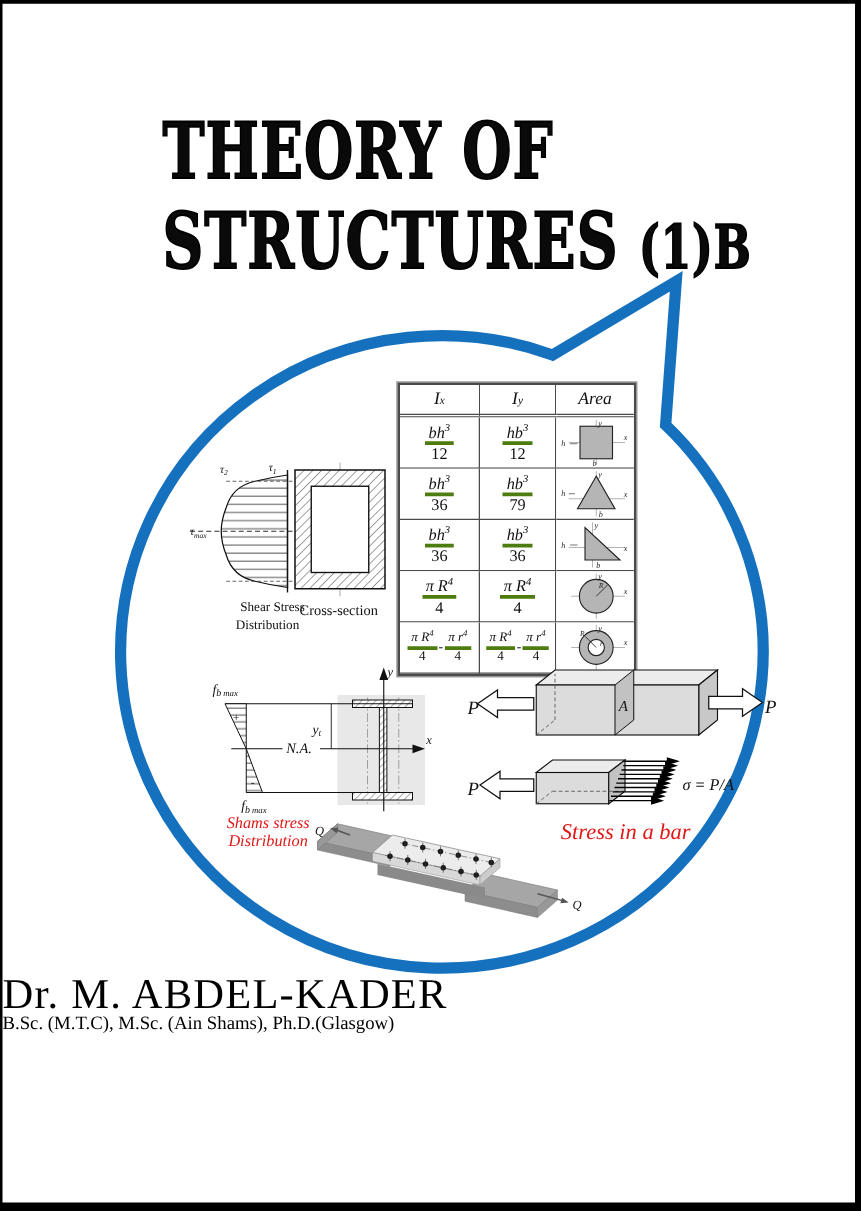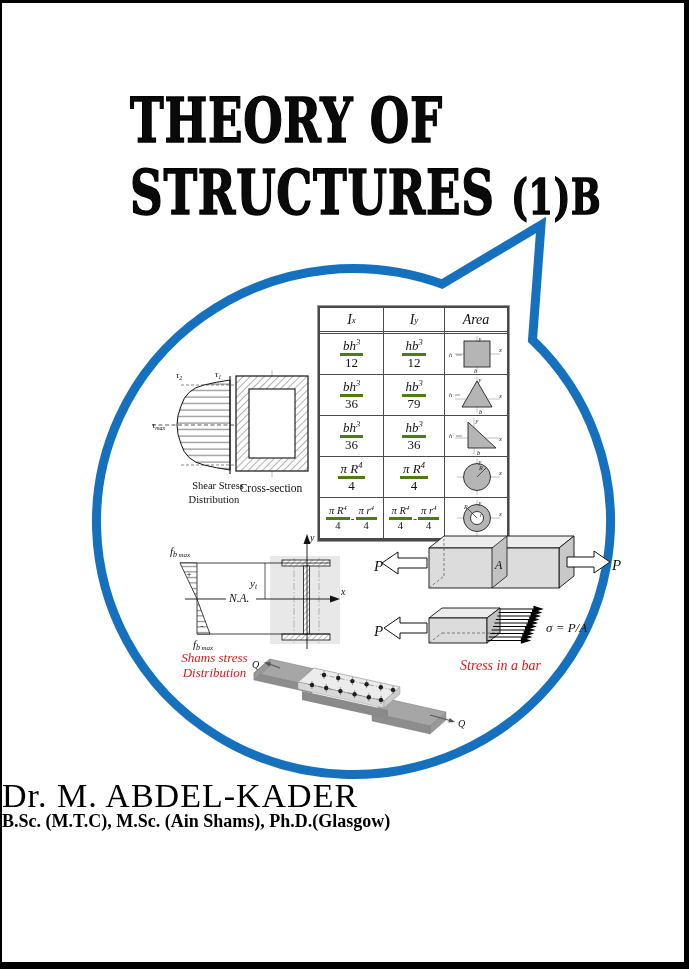--- a/index.html
+++ b/index.html
@@ -32,21 +32,21 @@
   .frac-sm sup{font-size:7px;}
   .minus{margin:0 1px;font-size:11px;color:#111;}
   .axl{font:italic 6.5px "Liberation Serif",serif;fill:#222;}
   .axs{font:italic 6px "Liberation Serif",serif;fill:#222;}
   
   .fig{position:absolute;z-index:2;}
   .figtxt{font-family:"Liberation Serif",serif;fill:#111;}
   .red-cap{position:absolute;z-index:2;color:#e01818;font:italic 13px "Liberation Serif",serif;
            text-align:center;line-height:15px;}
   .author-name{position:absolute;left:0;top:774px;width:100%;font-size:34px;letter-spacing:1px;}
-  .author-cred{position:absolute;left:0;top:808px;width:100%;font-size:18px;font-weight:bold;}
+  .author-cred{position:absolute;left:0;top:808px;width:100%;font-size:15px;}
 </style>
 </head>
 <body>
 
 <div class="page">
 
   <div class="title-block">
     <div class="title-line">THEORY OF</div>
     <div class="title-line"><span>STRUCTURES</span>&nbsp;<span class="title-suffix">(1)B</span></div>
   </div>
@@ -370,18 +370,18 @@
     <text class="figtxt" x="10" y="25" font-size="10" font-style="italic">Q</text>
     <line x1="188" y1="72" x2="208" y2="77.5" stroke="#555" stroke-width="1.2"></line>
     <polygon points="213,78.9 206.3,79.6 207.7,75.1" fill="#555"></polygon>
     <text class="figtxt" x="216" y="84" font-size="10" font-style="italic">Q</text>
   </svg>
 
   <div class="red-cap" style="left:155px;top:647px;width:115px;">
     <div>Shams stress</div>
     <div>Distribution</div>
   </div>
-  <div class="red-cap" style="left:436px;top:655px;width:125px;font-size:14px;">Stress in a bar</div>
+  <div class="red-cap" style="left:436px;top:655px;width:125px;font-size:18px;">Stress in a bar</div>
 
   <div class="author-name">Dr. M. ABDEL-KADER</div>
   <div class="author-cred">B.Sc. (M.T.C), M.Sc. (Ain Shams), Ph.D.(Glasgow)</div>
 
 </div>
 
 </body></html>

